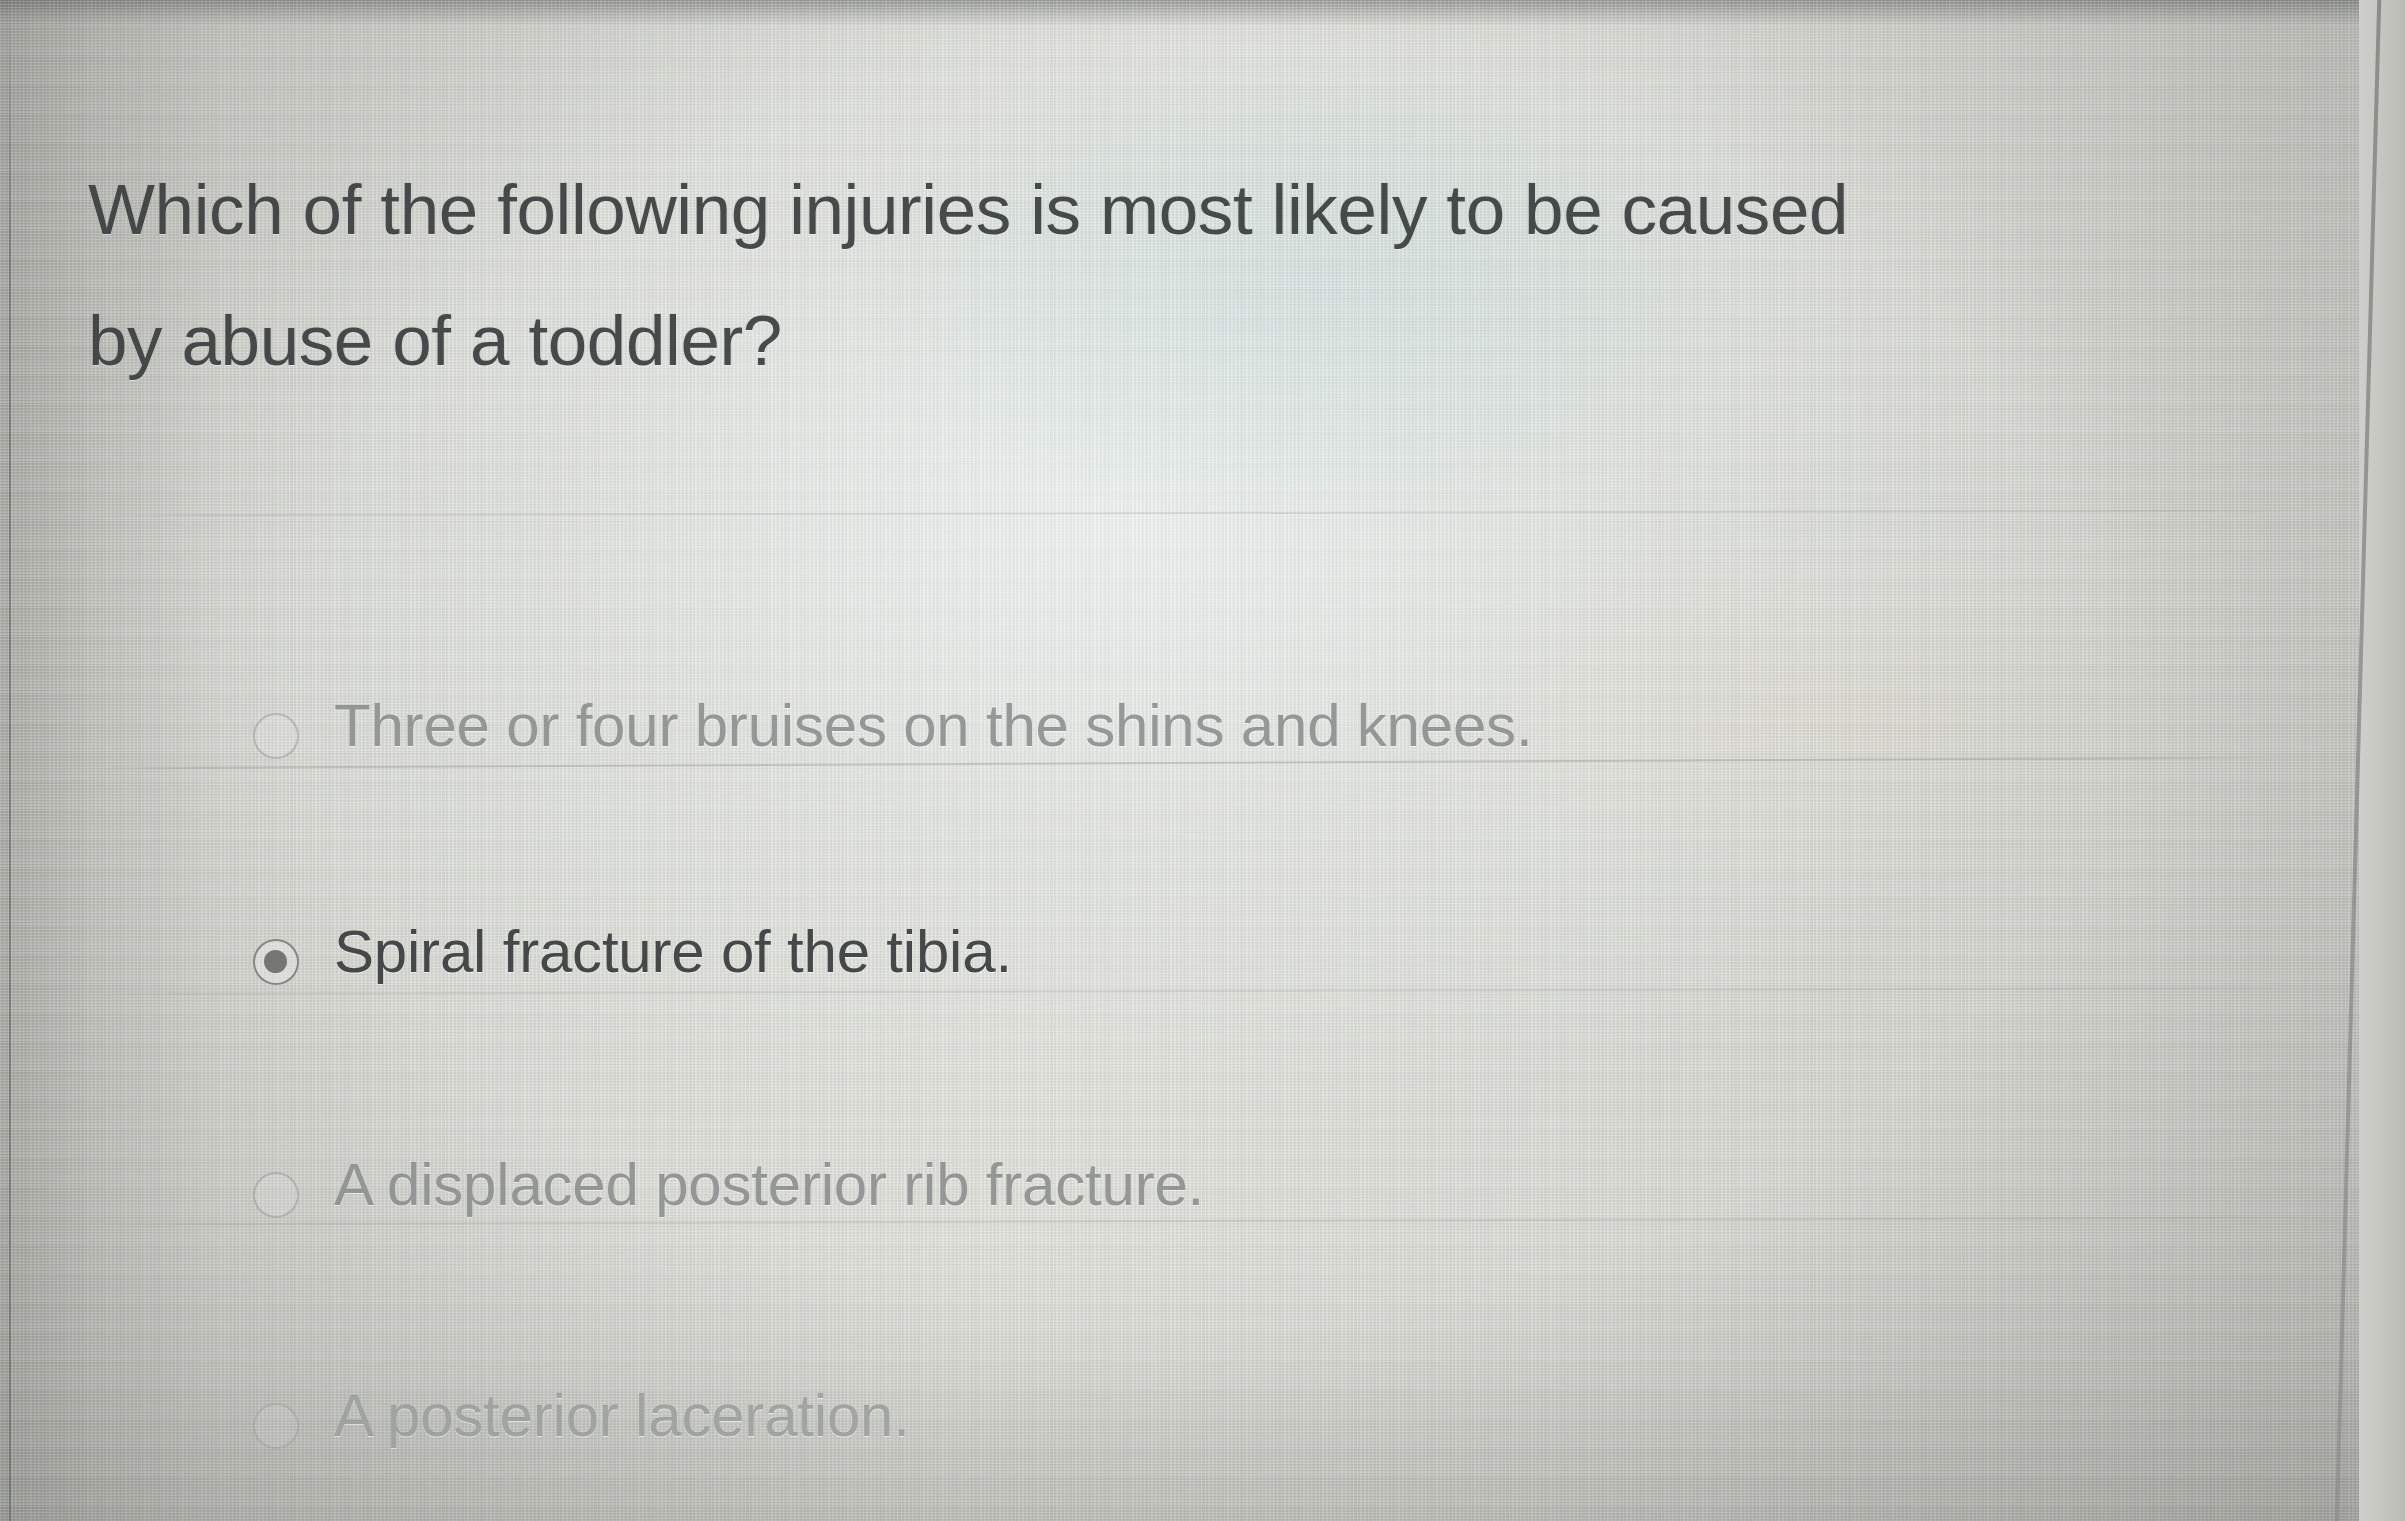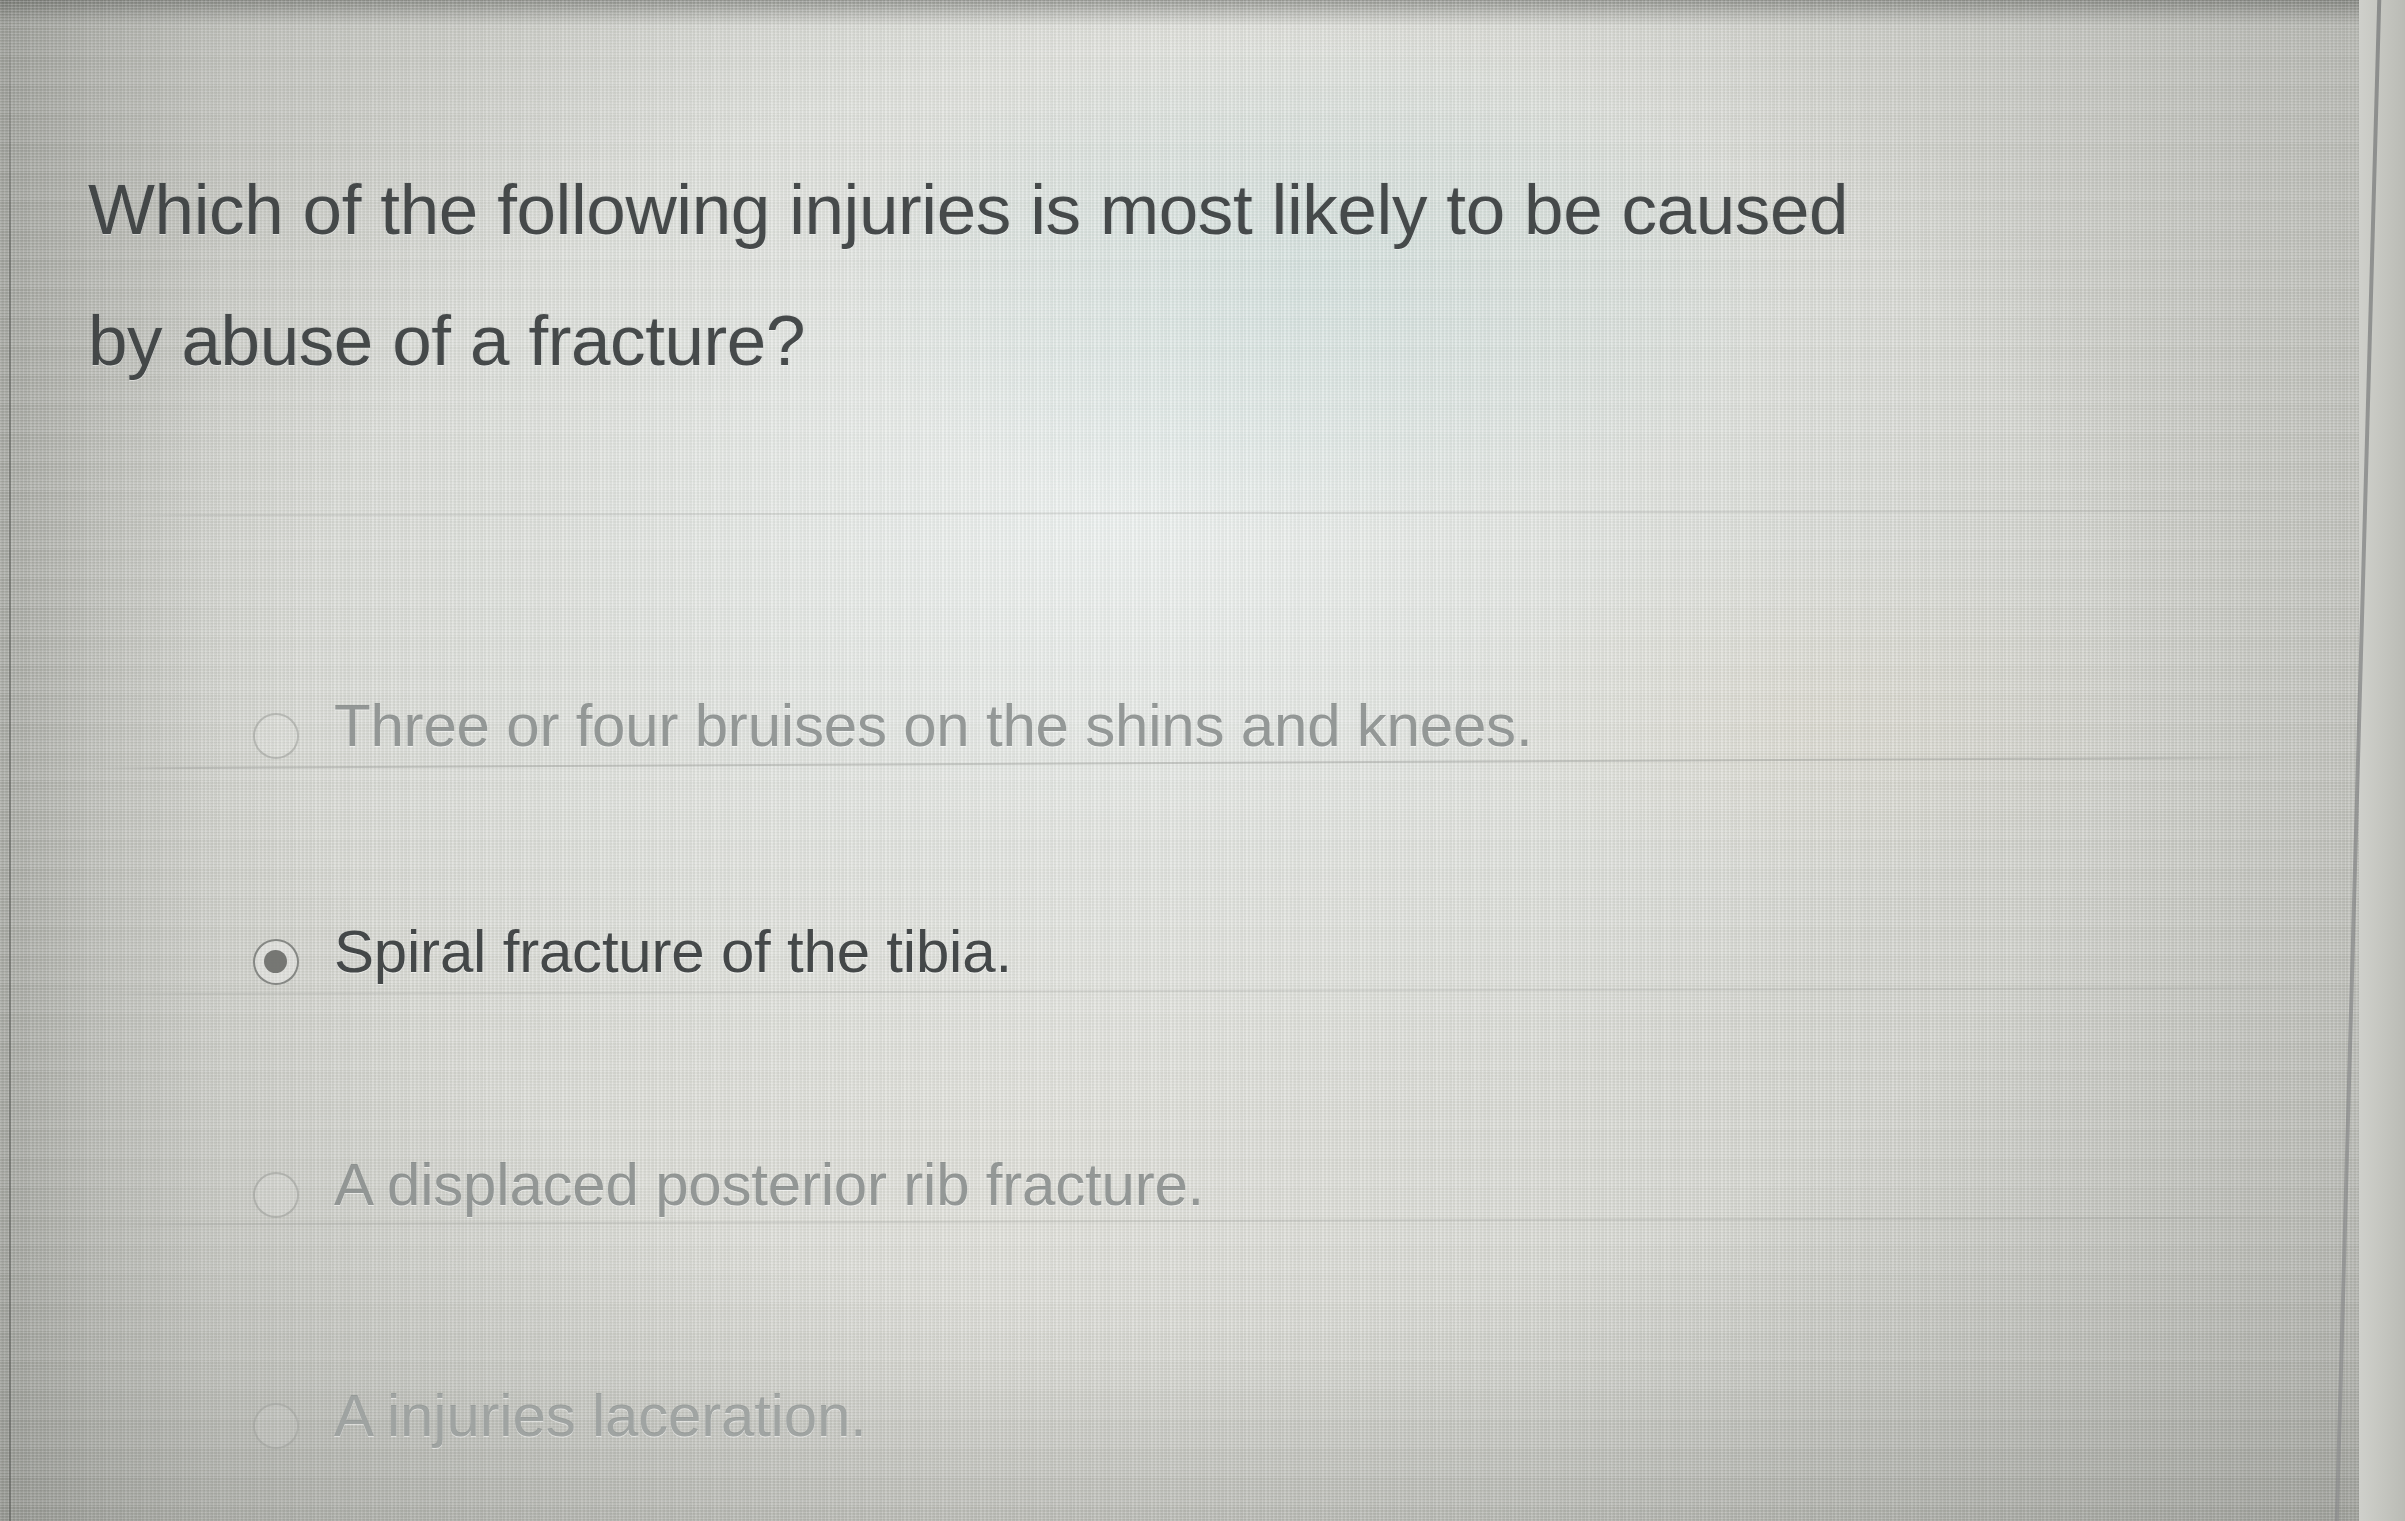--- a/index.html
+++ b/index.html
@@ -204,21 +204,21 @@
   <div class="tint-cyan"></div>
   <div class="tint-warm"></div>
   <div class="tint-dark-left"></div>
   <div class="tint-dark-bottom"></div>
   <div class="tint-dark-top"></div>
 
   <div class="content">
 
     <div class="question-block">
       <div class="question-line">Which of the following injuries is most likely to be caused</div>
-      <div class="question-line">by abuse of a fracture?</div>
+      <div class="question-line">by abuse of a toddler?</div>
     </div>
 
     <div class="divider" style="left:96px; top:512px; width:2229px; transform:rotate(-0.12deg); opacity:0.45;"></div>
     <div class="divider" style="left:88px; top:762px; width:2200px; transform:rotate(-0.28deg); opacity:0.75;"></div>
     <div class="divider" style="left:88px; top:990px; width:2238px; transform:rotate(-0.16deg); opacity:0.40;"></div>
     <div class="divider" style="left:88px; top:1220px; width:2238px; transform:rotate(-0.18deg); opacity:0.45;"></div>
 
     <div class="option-row" style="top:567px;">
       <span class="radio dim"></span>
       <span class="option-label dim">Three or four bruises on the shins and knees.</span>
@@ -229,21 +229,21 @@
       <span class="option-label dim">A displaced posterior rib fracture.</span>
     </div>
 
     <div class="option-row" style="top:793px;">
       <span class="radio selected"></span>
       <span class="option-label strong">Spiral fracture of the tibia.</span>
     </div>
 
     <div class="option-row" style="top:1257px;">
       <span class="radio dim" style="opacity:0.75;"></span>
-      <span class="option-label faint">A injuries laceration.</span>
+      <span class="option-label faint">A posterior laceration.</span>
     </div>
 
   </div>
 
   <div class="scanlines"></div>
   <div class="pixelgrid"></div>
   <div class="vignette"></div>
   <div class="edge-line-left"></div>
   <div class="edge-strip-right"></div>
   <div class="edge-line-right"></div>

